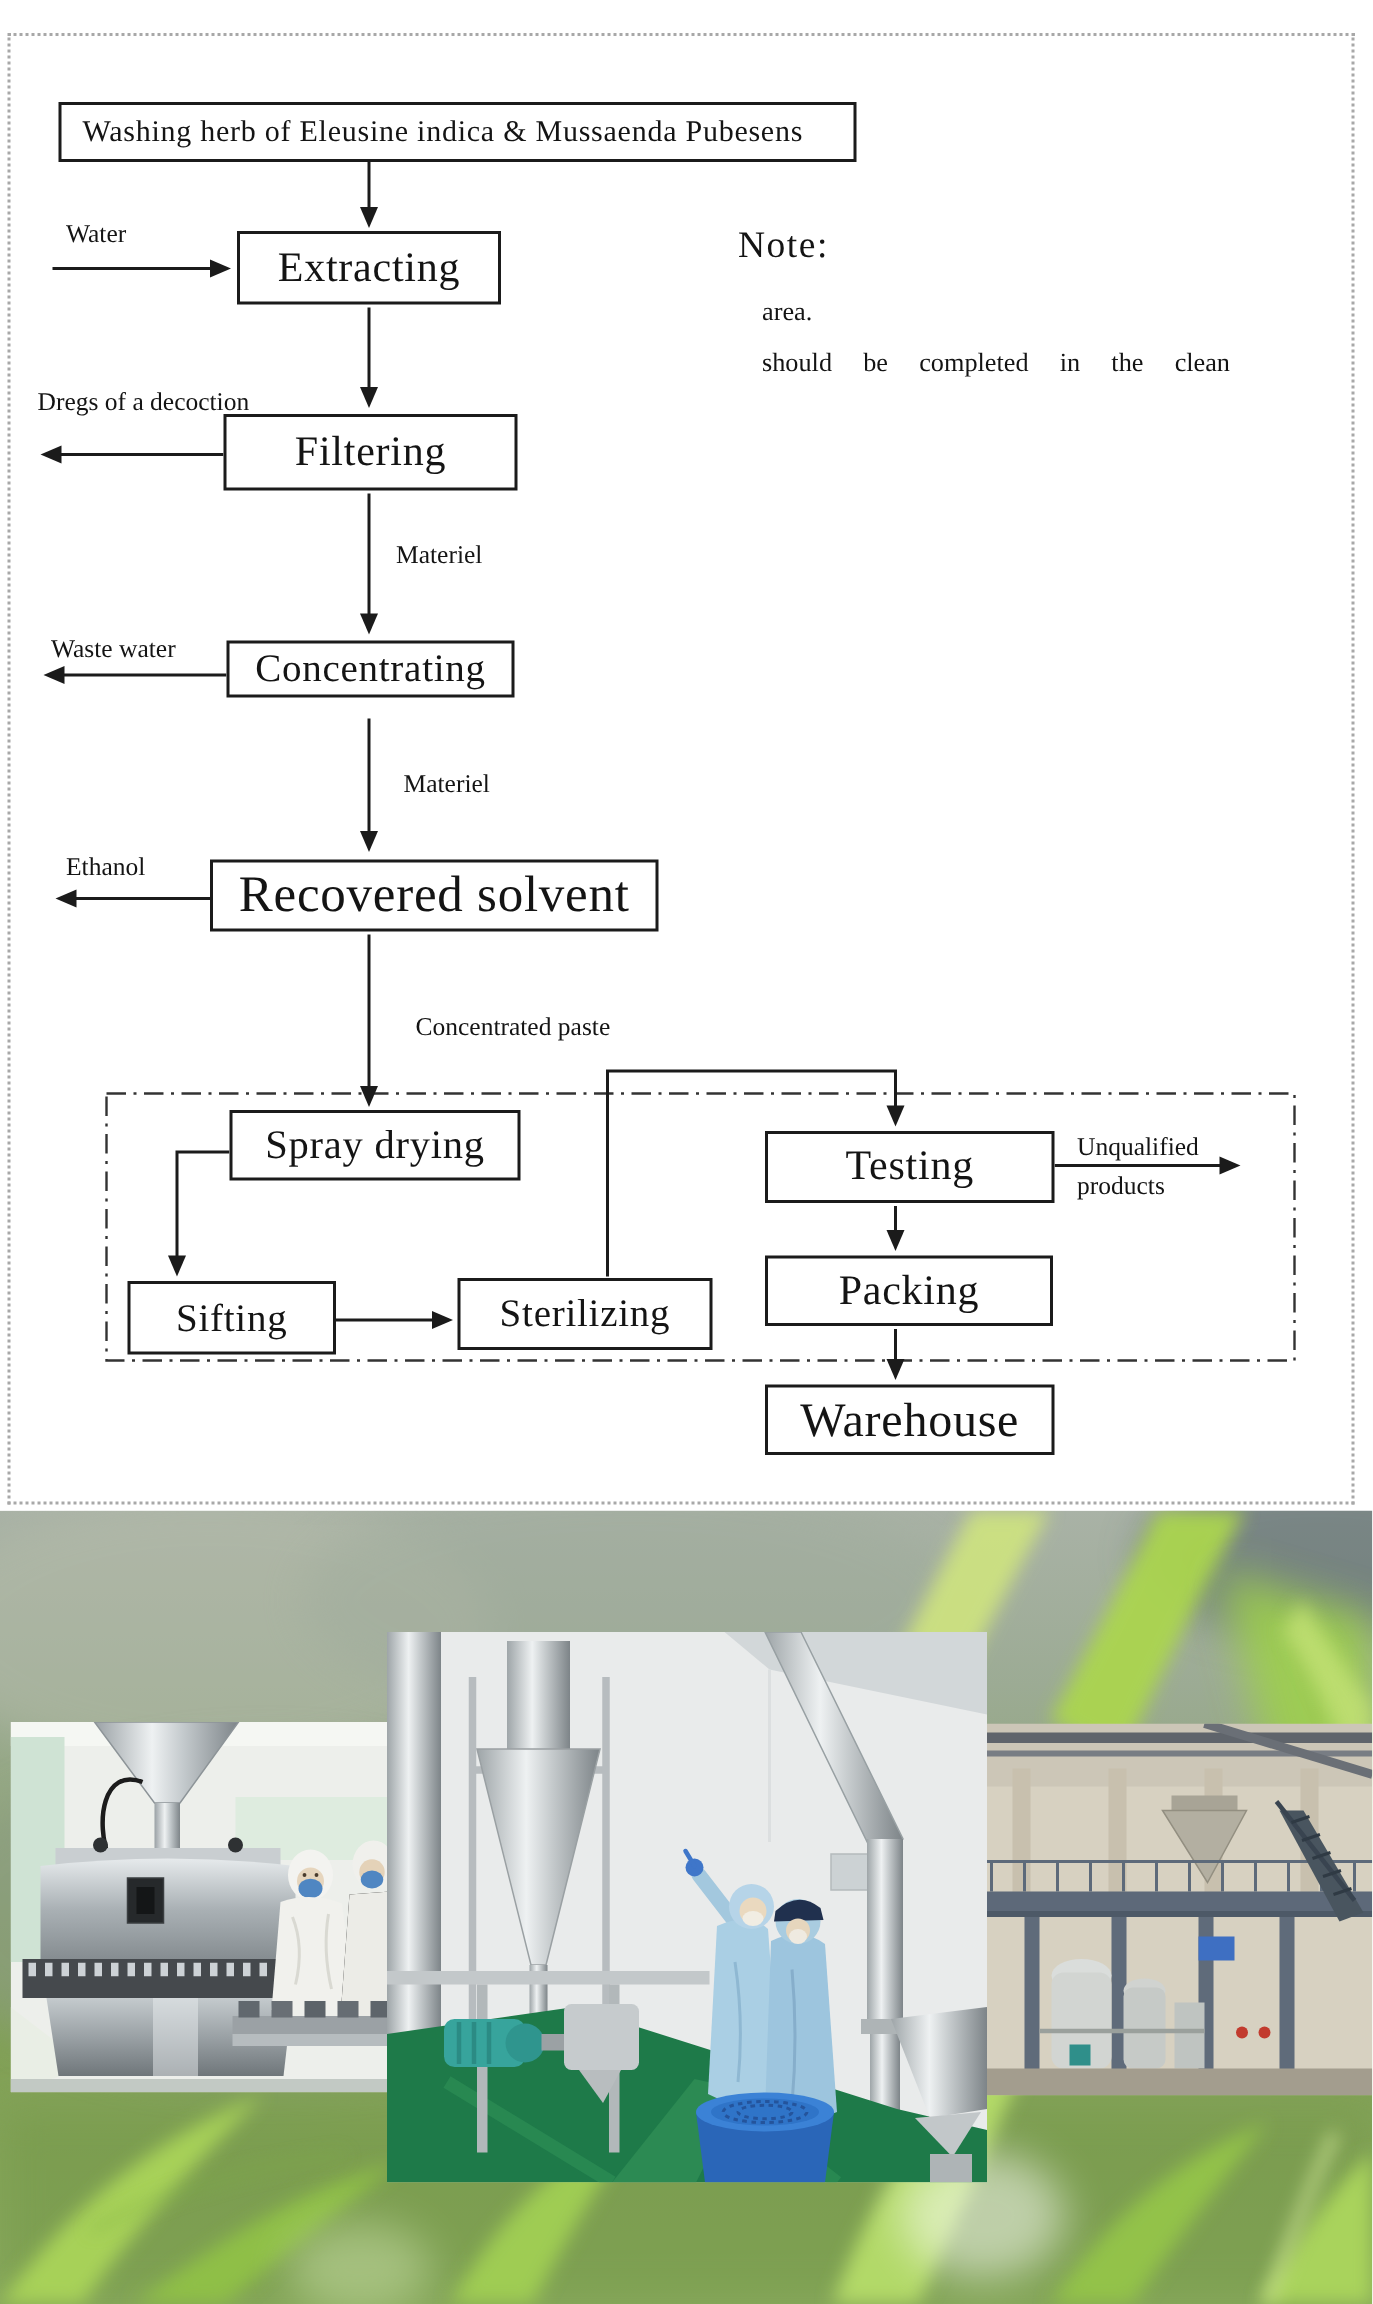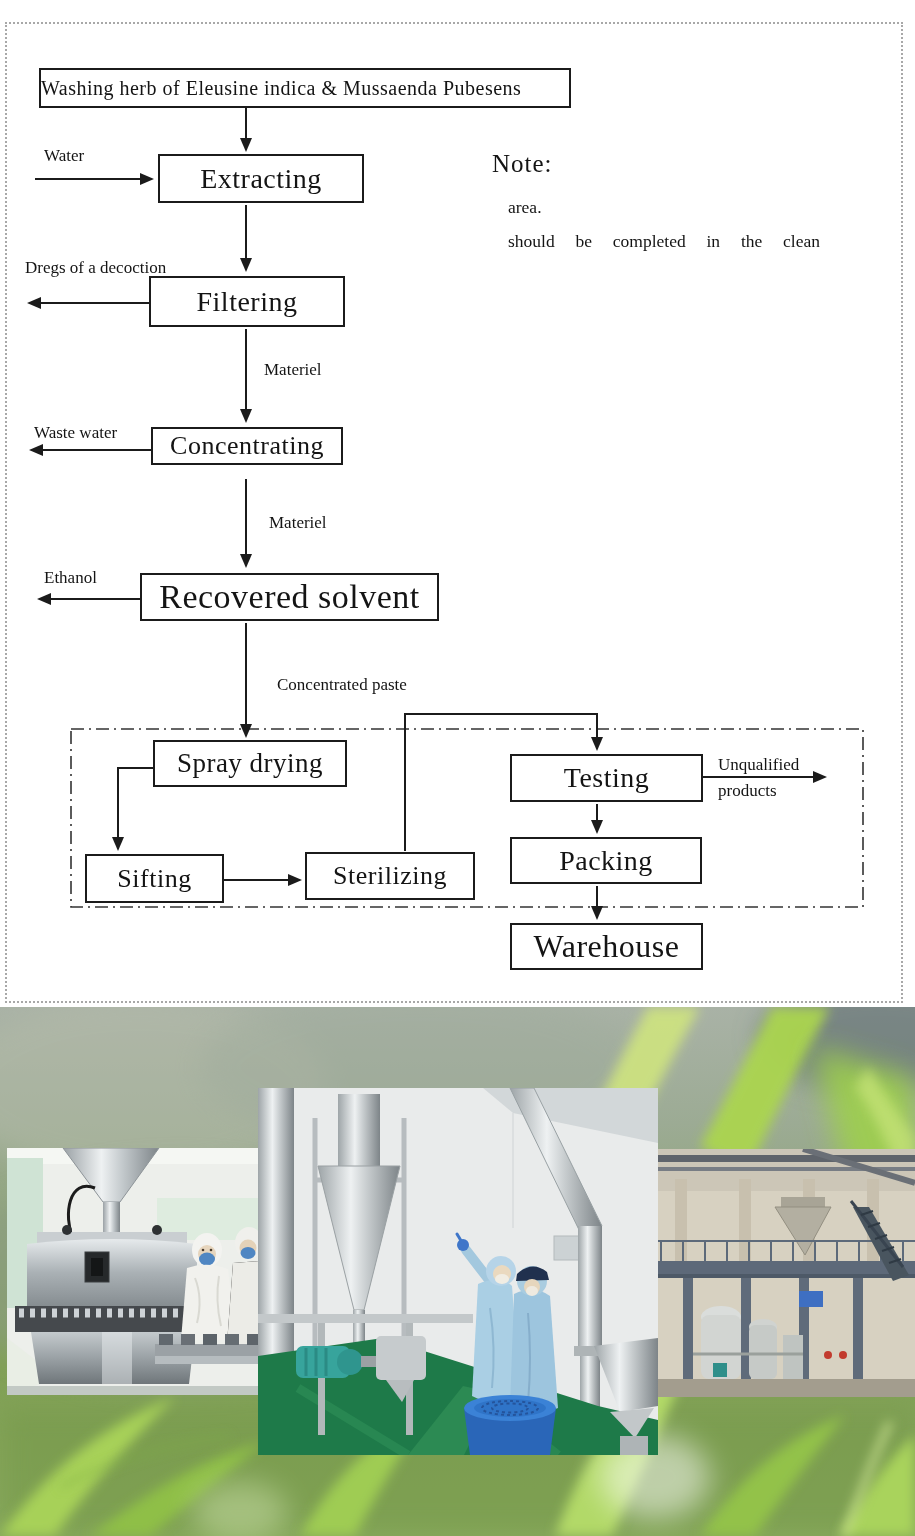--- a/index.html
+++ b/index.html
@@ -12,21 +12,21 @@
   .panel-border{
     position:absolute;left:5px;top:22px;width:898px;height:981px;
     border:2px dotted #a8a8a8;background:#ffffff;box-sizing:border-box;z-index:0;
   }
   .connectors{position:absolute;left:0;top:0;z-index:1;pointer-events:none}
   .node{
     position:absolute;z-index:2;background:#fff;border:2px solid #1b1b1b;
     box-sizing:border-box;display:flex;align-items:center;justify-content:center;
     letter-spacing:.5px;white-space:nowrap;
   }
-  .title-box{justify-content:flex-start;padding-left:0}
+  .title-box{justify-content:flex-start;padding-left:14px}
   .lbl{position:absolute;z-index:2;font-size:17px;white-space:nowrap}
   .note-heading{position:absolute;z-index:2;font-size:25px;letter-spacing:1px}
   .note-body{position:absolute;z-index:2;font-size:17.5px;width:312px}
   .note-line{line-height:34px;height:34px}
   .note-line.justify{text-align:justify;text-align-last:justify}
   
   .photo-section{position:absolute;left:0;top:1007px;width:915px;height:529px;overflow:hidden;z-index:0}
   .leafbg{position:absolute;left:0;top:0}
   .photo{position:absolute;overflow:hidden;z-index:2}
   .photo-mid{z-index:3}
@@ -58,21 +58,21 @@
     <line x1="224" y1="880" x2="299" y2="880" marker-end="url(#ah)"></line>
     <polyline points="405,851 405,714 597,714 597,748" marker-end="url(#ah)"></polyline>
     <line x1="703" y1="777" x2="824" y2="777" marker-end="url(#ah)"></line>
     <line x1="597" y1="804" x2="597" y2="831" marker-end="url(#ah)"></line>
     <line x1="597" y1="886" x2="597" y2="917" marker-end="url(#ah)"></line>
   </g>
 </svg>
 
 <div class="node title-box" style="left:39px;top:68px;width:532px;height:40px;font-size:20px">Washing herb of Eleusine indica &amp; Mussaenda Pubesens</div>
 
-<div class="node" style="left:158px;top:154px;width:206px;height:49px;font-size:28px">Extracting</div>
+<div class="node" style="left:158px;top:154px;width:176px;height:49px;font-size:28px">Extracting</div>
 
 <div class="node" style="left:149px;top:276px;width:196px;height:51px;font-size:28px">Filtering</div>
 
 <div class="node" style="left:151px;top:427px;width:192px;height:38px;font-size:26px">Concentrating</div>
 
 <div class="node" style="left:140px;top:573px;width:299px;height:48px;font-size:34px">Recovered solvent</div>
 
 <div class="node" style="left:153px;top:740px;width:194px;height:47px;font-size:27px">Spray drying</div>
 
 <div class="node" style="left:85px;top:854px;width:139px;height:49px;font-size:26px">Sifting</div>

